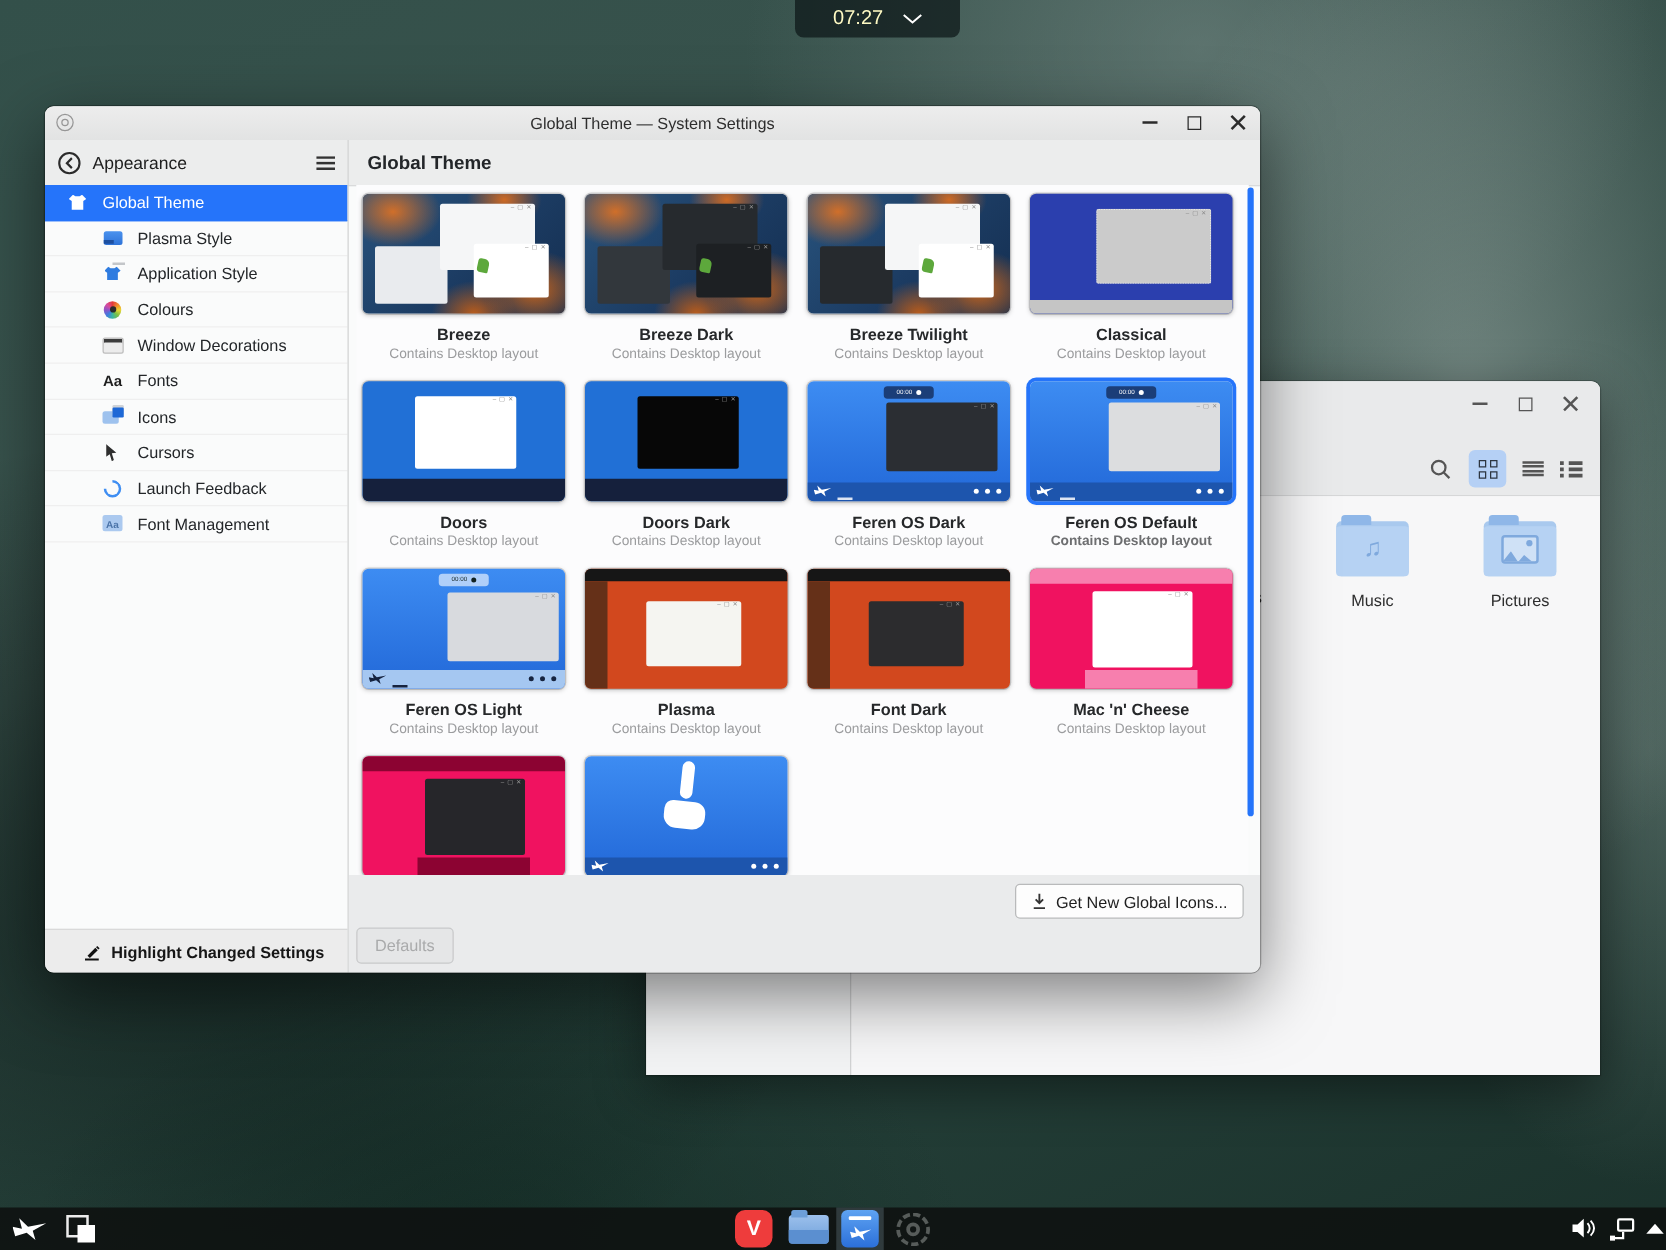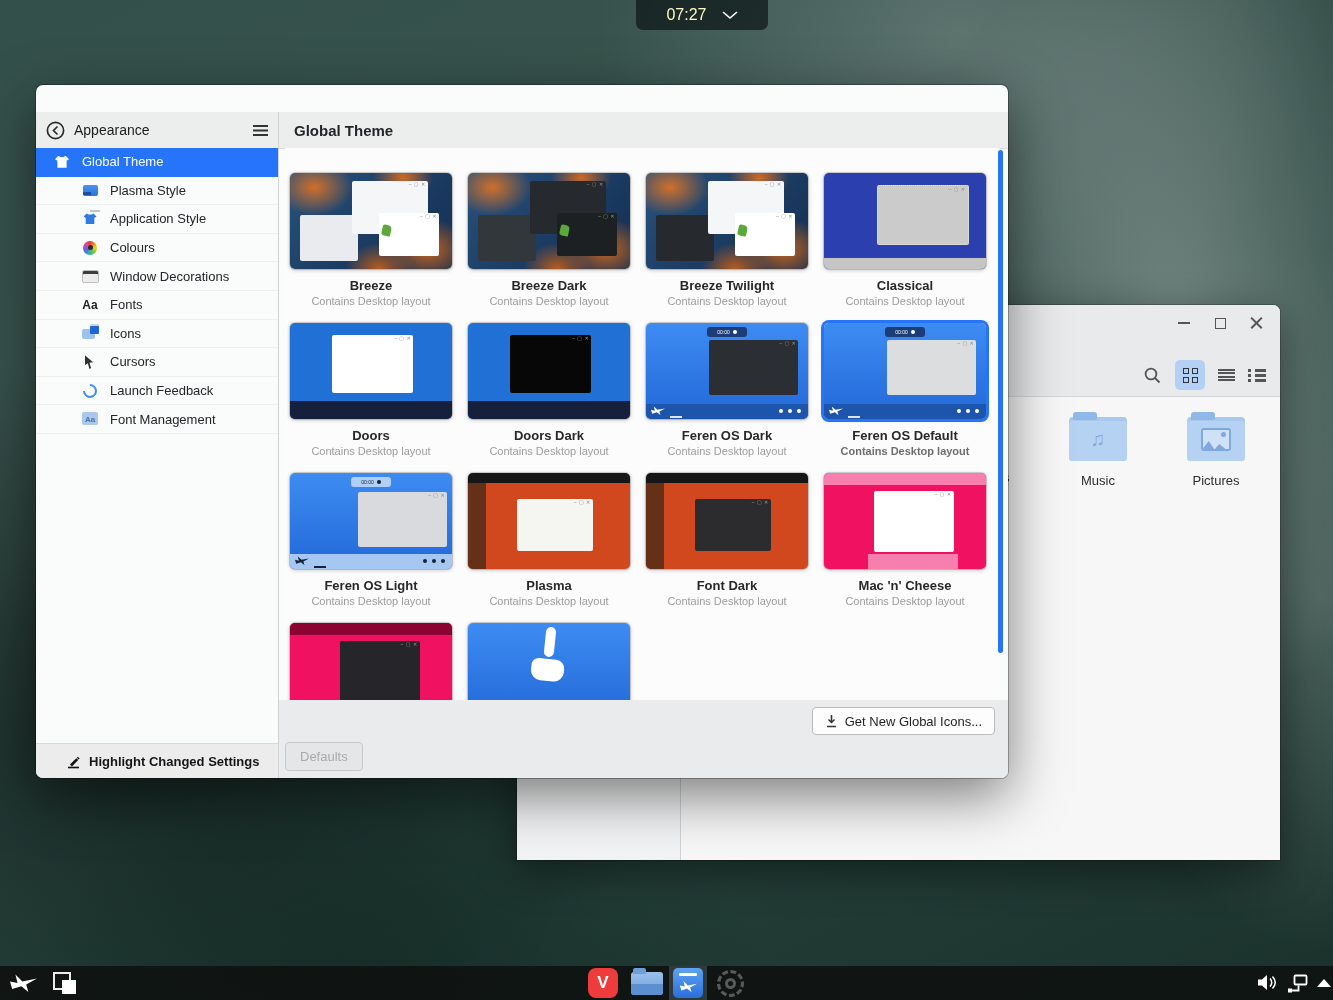--- a/index.html
+++ b/index.html
@@ -87,21 +87,21 @@
   .i-cursors::before{content:"";width:11px;height:14px;background:#2e2e2e;clip-path:polygon(0 0,0 76%,30% 60%,45% 100%,60% 93%,45% 55%,78% 52%)}
   .i-launch-feedback::before{content:"";width:10px;height:10px;border-radius:50%;border:2px solid #3f8ef2;border-top-color:transparent;transform:rotate(-45deg)}
   .i-font-management::before{content:"";position:absolute;left:2px;top:2px;width:16px;height:13px;border-radius:2px;background:#abc9ef}
   .i-font-management .fm-aa{position:relative;z-index:1;font-size:8px;font-weight:700;color:#4a73a8}
   .i-splash-screen::before{content:"";width:16px;height:12px;border-radius:2px;background:#15191c}
   .i-splash-screen::after{content:"";position:absolute;width:6px;height:6px;border-radius:50%;border:1.5px solid #9ab0c8;border-top-color:transparent}
   .sb-footer{position:absolute;left:0;bottom:0;width:242px;height:35px;background:#ececec;border-top:1px solid #d9d9d9;
     display:flex;align-items:center;gap:8px;padding-left:30px;font-size:13px;font-weight:600;color:#161616;box-sizing:border-box}
   
   .gridwrap{position:absolute;left:249px;top:63px;width:714px;height:552px;background:#fcfcfd;overflow:hidden}
-  .tgrid{display:grid;grid-template-columns:repeat(4,162px);gap:15px 16px;padding:25px 0 0 5px}
+  .tgrid{display:grid;grid-template-columns:repeat(4,162px);gap:15px 16px;padding:7px 0 0 5px}
   .card{width:162px}
   .thumb{position:relative;width:162px;height:96px;border-radius:5px;overflow:hidden;
     box-shadow:0 0 0 1px rgba(0,0,0,.15),0 1px 4px rgba(0,0,0,.25);background:#888}
   .card.selected .thumb{box-shadow:0 0 0 3px #2574fa,0 1px 4px rgba(0,0,0,.2)}
   .t-name{margin-top:9px;text-align:center;font-size:13px;font-weight:600;color:#26282a;height:15px}
   .t-sub{margin-top:2px;text-align:center;font-size:11px;color:#9b9c9e;height:13px}
   .card.selected .t-name{font-weight:800}
   .card.selected .t-sub{font-weight:700;color:#6d6e70}
   .mw{position:absolute;border-radius:2px}
   .mw .ctl{position:absolute;top:1px;right:2px;font-size:5px;line-height:5px;letter-spacing:.5px;color:#8a8a8a}
@@ -245,20 +245,35 @@
       <div class="ftile" style="left: 661px; top: 112px;">
         <div class="ffold">
           <span class="picg"></span>
         </div>
         <div class="flabel">Pictures</div>
       </div>
     </div>
 </div>
 
 <div class="sw">
+  <div class="tbar">
+    <span class="appic"></span>
+    <div class="title">Global Theme — System Settings</div>
+    <div class="tbtns">
+      <span class="wbtn">
+          <span class="ic-min"></span>
+        </span>
+      <span class="wbtn">
+          <span class="ic-max"></span>
+        </span>
+      <span class="wbtn">
+          <span class="ic-close"></span>
+        </span>
+    </div>
+  </div>
   <div class="hstrip"></div>
   <div class="sb-head">
     <svg width="19" height="19">
         <circle cx="9.5" cy="9.5" r="8.1" stroke="#2b2b2b" stroke-width="1.7" fill="none"></circle>
         <path d="M11.5 5.5 L7.5 9.5 L11.5 13.5" stroke="#2b2b2b" stroke-width="1.7" fill="none"></path>
       </svg>
     <span class="hlabel">Appearance</span>
     <svg class="hamb" width="15" height="11">
         <rect y="0" width="15" height="2" fill="#333"></rect>
         <rect y="4.5" width="15" height="2" fill="#333"></rect>

